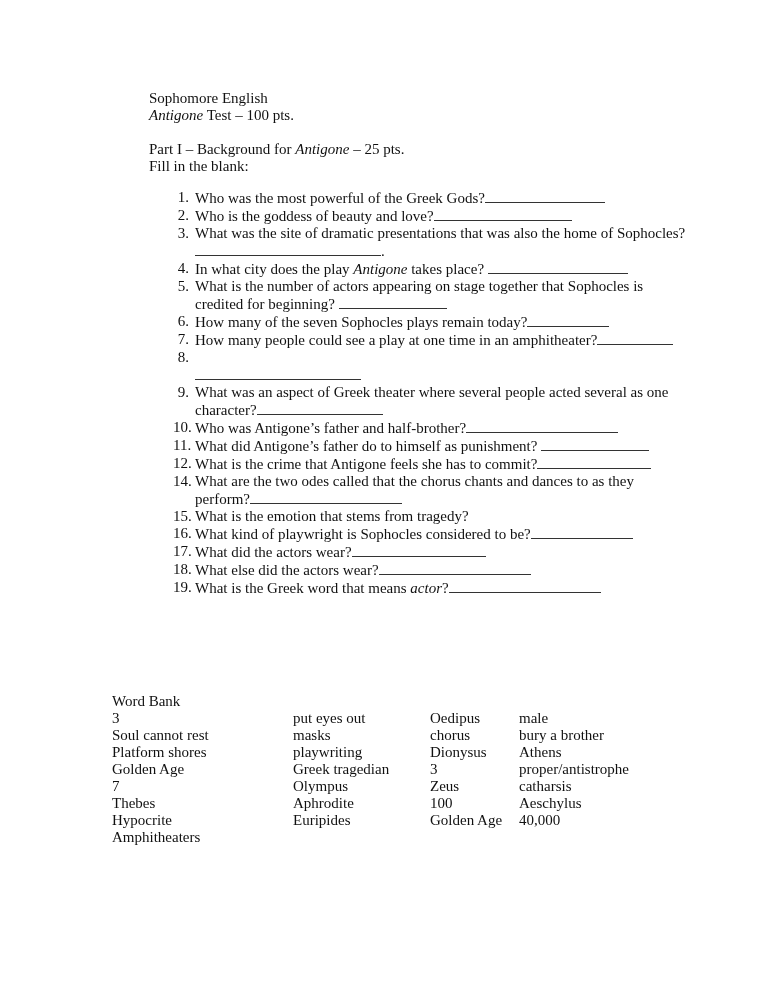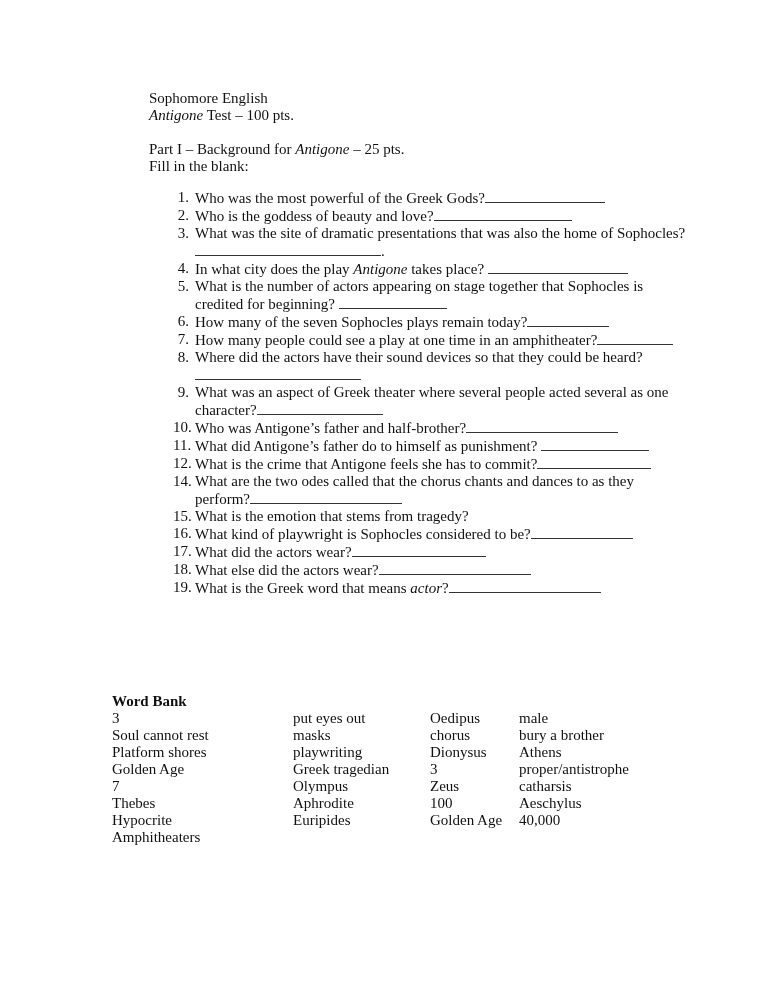--- a/index.html
+++ b/index.html
@@ -10,21 +10,21 @@
     .page { position: absolute; left: 112px; top: 90px; width: 600px; line-height: 17px; margin-left: 37px; }
     .line { white-space: nowrap; }
     .gap { height: 17px; }
     i { }
     ol.questions { list-style: none; margin: 0; padding: 0; }
     .q { position: relative; padding-left: 46px; }
     .q .num { position: absolute; left: 0; width: 40px; text-align: right; }
     .q .num.two { text-align: center; left: 24px; width: auto; }
     .blank { display: inline-block; border-bottom: 1px solid #333; height: 13px; vertical-align: baseline; }
     .wordbank { position: absolute; left: 112px; top: 693px; line-height: 17px; }
-    .wb-title { white-space: nowrap; font-weight: bold; }
+    .wb-title { white-space: nowrap; }
     .wb-cols { position: relative; }
     .wb-col { position: absolute; top: 0; white-space: nowrap; }
     .wb-col div { height: 17px; }
   </style>
 </head>
 <body>
 
 <div class="page">
   <div class="line">Sophomore English</div>
   <div class="line"><i>Antigone</i><span> Test – 100 pts.</span></div>
@@ -34,21 +34,21 @@
   <div class="gap" style="height:14px"></div>
 
   <ol class="questions">
     <li class="q"><span class="num">1.</span><span>Who was the most powerful of the Greek Gods?</span><span class="blank" style="width:120px"></span></li>
     <li class="q"><span class="num">2.</span><span>Who is the goddess of beauty and love?</span><span class="blank" style="width:138px"></span></li>
     <li class="q"><span class="num">3.</span><span>What was the site of dramatic presentations that was also the home of Sophocles?</span><br><span class="blank" style="width:186px"></span>.</li>
     <li class="q"><span class="num">4.</span><span>In what city does the play </span><i>Antigone</i><span> takes place? </span><span class="blank" style="width:140px"></span></li>
     <li class="q"><span class="num">5.</span><span>What is the number of actors appearing on stage together that Sophocles is</span><br><span>credited for beginning? </span><span class="blank" style="width:108px"></span></li>
     <li class="q"><span class="num">6.</span><span>How many of the seven Sophocles plays remain today?</span><span class="blank" style="width:82px"></span></li>
     <li class="q"><span class="num">7.</span><span>How many people could see a play at one time in an amphitheater?</span><span class="blank" style="width:76px"></span></li>
-    <li class="q"><span class="num">8.</span><span>Where did the actors have their sound devices so that they could be heard?</span><br><span class="blank" style="width:166px"></span></li>
+    <li class="q"><span class="num">8.</span><br><span class="blank" style="width:166px"></span></li>
     <li class="q"><span class="num">9.</span><span>What was an aspect of Greek theater where several people acted several as one</span><br><span>character?</span><span class="blank" style="width:126px"></span></li>
     <li class="q"><span class="num two">10.</span><span>Who was Antigone’s father and half-brother?</span><span class="blank" style="width:152px"></span></li>
     <li class="q"><span class="num two">11.</span><span>What did Antigone’s father do to himself as punishment? </span><span class="blank" style="width:108px"></span></li>
     <li class="q"><span class="num two">12.</span><span>What is the crime that Antigone feels she has to commit?</span><span class="blank" style="width:114px"></span></li>
     <li class="q"><span class="num two">14.</span><span>What are the two odes called that the chorus chants and dances to as they</span><br><span>perform?</span><span class="blank" style="width:152px"></span></li>
     <li class="q"><span class="num two">15.</span><span>What is the emotion that stems from tragedy?</span></li>
     <li class="q"><span class="num two">16.</span><span>What kind of playwright is Sophocles considered to be?</span><span class="blank" style="width:102px"></span></li>
     <li class="q"><span class="num two">17.</span><span>What did the actors wear?</span><span class="blank" style="width:134px"></span></li>
     <li class="q"><span class="num two">18.</span><span>What else did the actors wear?</span><span class="blank" style="width:152px"></span></li>
     <li class="q"><span class="num two">19.</span><span>What is the Greek word that means </span><i>actor</i><span>?</span><span class="blank" style="width:152px"></span></li>

